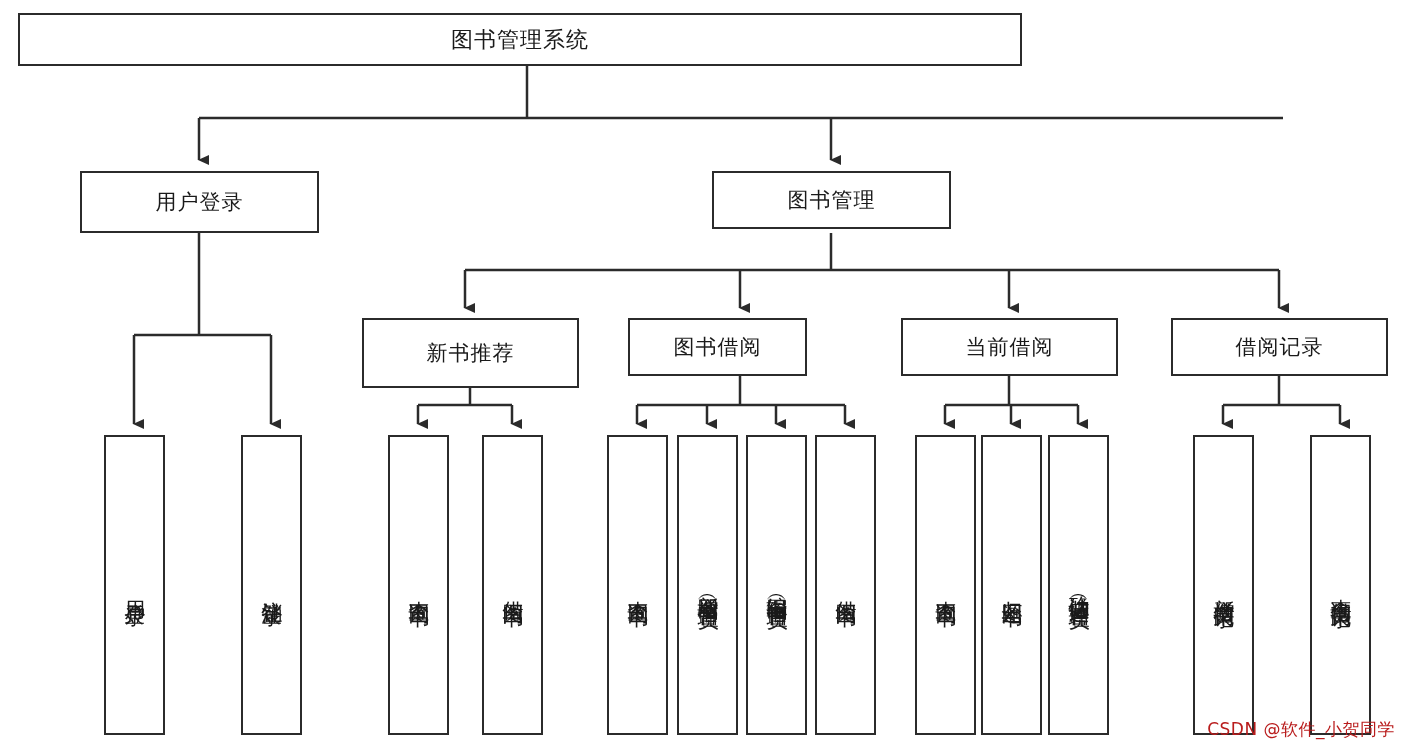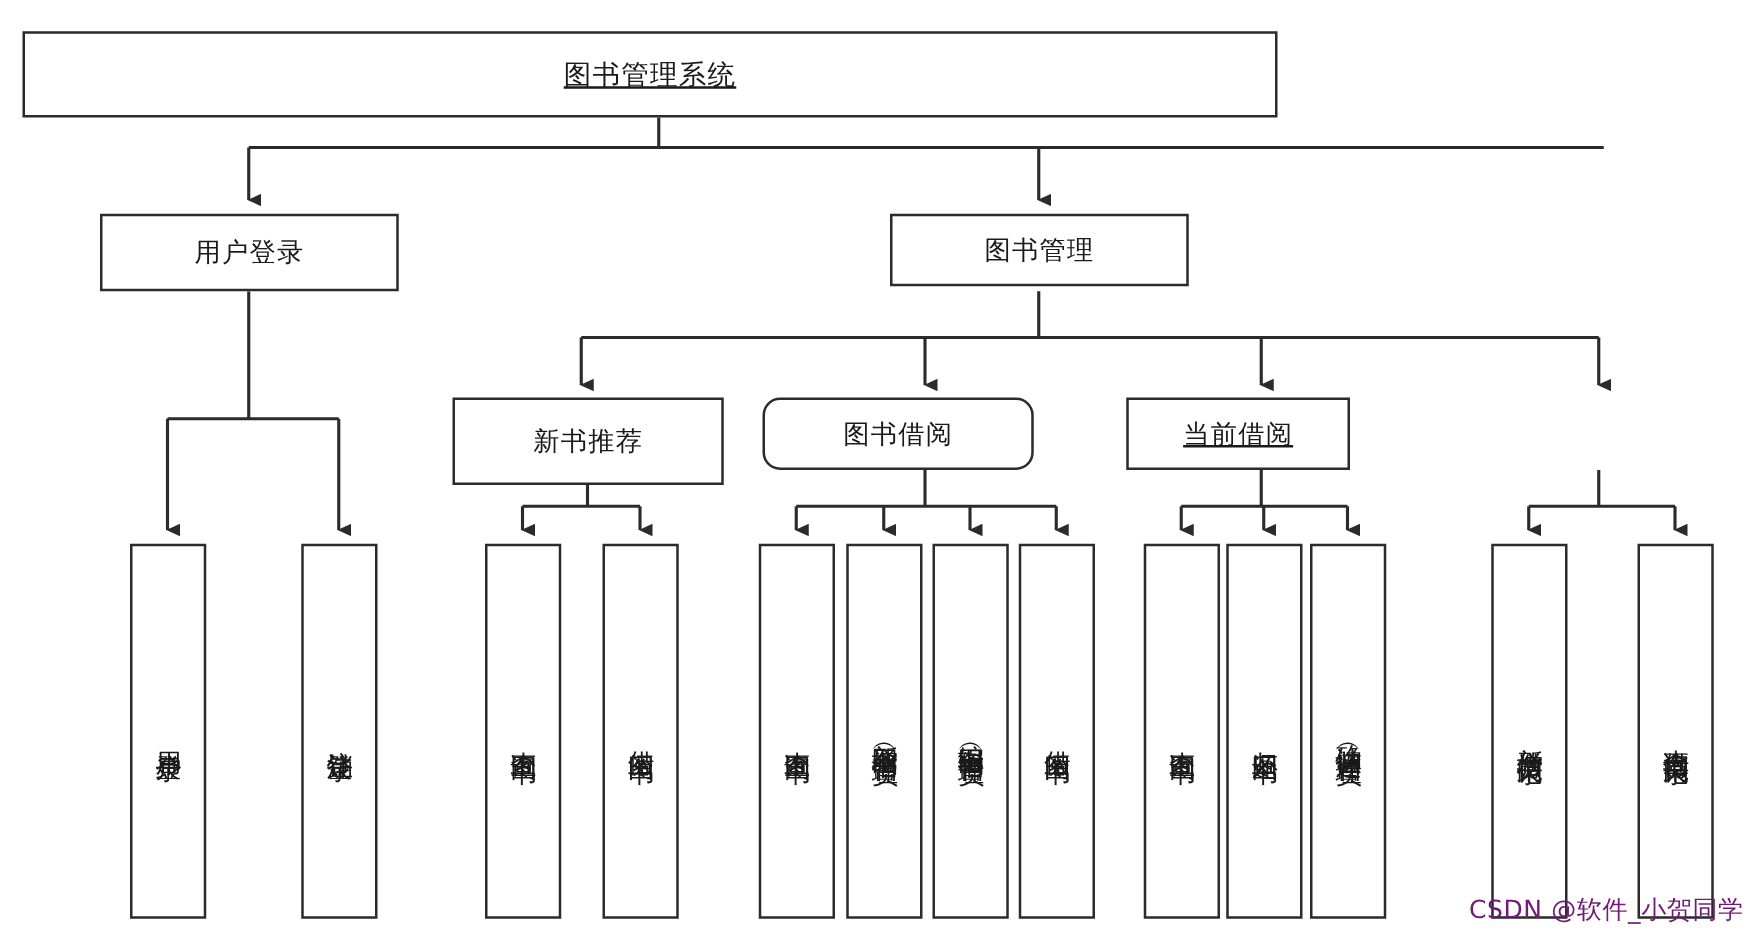--- a/index.html
+++ b/index.html
@@ -5,21 +5,21 @@
   html,body{margin:0;padding:0;background:#ffffff;}
   body{font-family:"DejaVu Sans","Liberation Sans",sans-serif;}
   #stage{position:relative;width:1405px;height:747px;background:#ffffff;overflow:hidden;}
   #wires{position:absolute;left:0;top:0;width:1405px;height:747px;}
   .node{position:absolute;box-sizing:border-box;border:2.5px solid #2b2b2b;background:#ffffff;
         display:flex;align-items:center;justify-content:center;color:#1a1a1a;}
   .node.h{font-size:21px;letter-spacing:1px;}
   .node.v{writing-mode:vertical-rl;text-orientation:upright;font-size:21px;line-height:1.18;
           letter-spacing:2px;padding-top:6px;}
   .node.root{font-size:22px;}
-  #watermark{position:absolute;right:10px;bottom:6px;font-size:20px;color:#701a75;
+  #watermark{position:absolute;right:10px;bottom:6px;font-size:17px;color:#b91c1c;
              letter-spacing:.5px;white-space:nowrap;}
 </style>
 </head>
 <body>
 
 <div id="stage">
 
   <svg id="wires" viewBox="0 0 1405 747" xmlns="http://www.w3.org/2000/svg">
     <defs>
       <marker id="arw" markerWidth="10" markerHeight="11" refX="5" refY="10" orient="auto" markerUnits="userSpaceOnUse">
@@ -63,28 +63,29 @@
       <path d="M1011,405 L1011,424" marker-end="url(#arw)"></path>
       <path d="M1078,405 L1078,424" marker-end="url(#arw)"></path>
 
       <path d="M1279,376 L1279,405"></path>
       <path d="M1223,405 L1340,405"></path>
       <path d="M1223,405 L1223,424" marker-end="url(#arw)"></path>
       <path d="M1340,405 L1340,424" marker-end="url(#arw)"></path>
     </g>
   </svg>
 
-  <div class="node h root" style="left:18px;top:25px;width:1004px;height:69px;text-decoration:underline;">图书管理系统</div>
+  <div class="node h root" style="left:18px;top:13px;width:1004px;height:53px;">图书管理系统</div>
 
   <div class="node h" style="left:80px;top:171px;width:239px;height:62px;">用户登录</div>
   <div class="node h" style="left:712px;top:171px;width:239px;height:58px;">图书管理</div>
 
   <div class="node h" style="left:362px;top:318px;width:217px;height:70px;">新书推荐</div>
-  <div class="node h" style="left:610px;top:318px;width:217px;height:58px;border-radius:14px;">图书借阅</div>
-  <div class="node h" style="left:901px;top:318px;width:179px;height:58px;text-decoration:underline;">当前借阅</div>
+  <div class="node h" style="left:628px;top:318px;width:179px;height:58px;">图书借阅</div>
+  <div class="node h" style="left:901px;top:318px;width:217px;height:58px;">当前借阅</div>
+  <div class="node h" style="left:1171px;top:318px;width:217px;height:58px;">借阅记录</div>
 
   <div class="node v" style="left:104px;top:435px;width:61px;height:300px;">用户登录</div>
   <div class="node v" style="left:241px;top:435px;width:61px;height:300px;">注销登录</div>
 
   <div class="node v" style="left:388px;top:435px;width:61px;height:300px;">查询图书</div>
   <div class="node v" style="left:482px;top:435px;width:61px;height:300px;">借阅图书</div>
 
   <div class="node v" style="left:607px;top:435px;width:61px;height:300px;">查询图书</div>
   <div class="node v" style="left:677px;top:435px;width:61px;height:300px;">新增图书（管理员）</div>
   <div class="node v" style="left:746px;top:435px;width:61px;height:300px;">编辑图书（管理员）</div>

